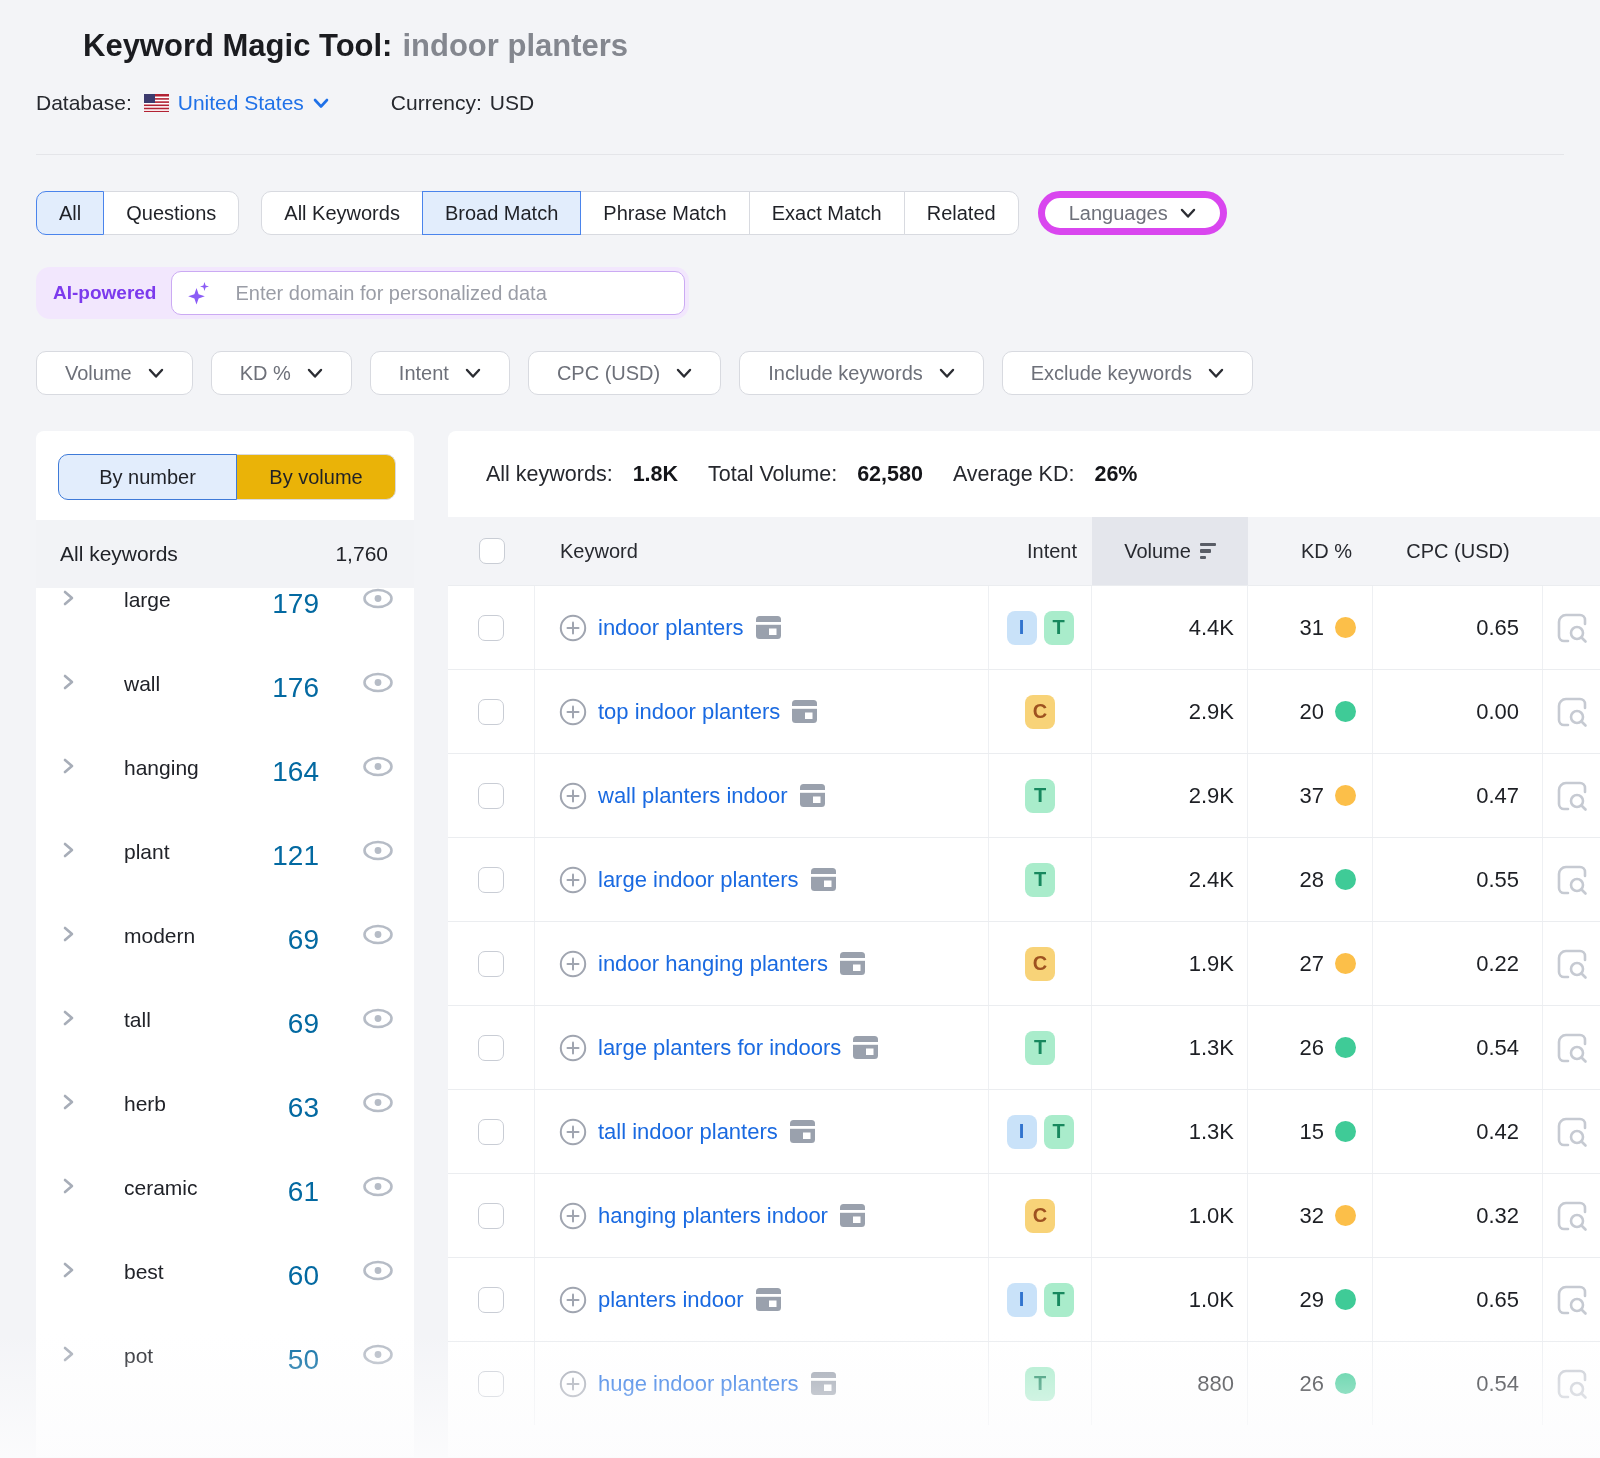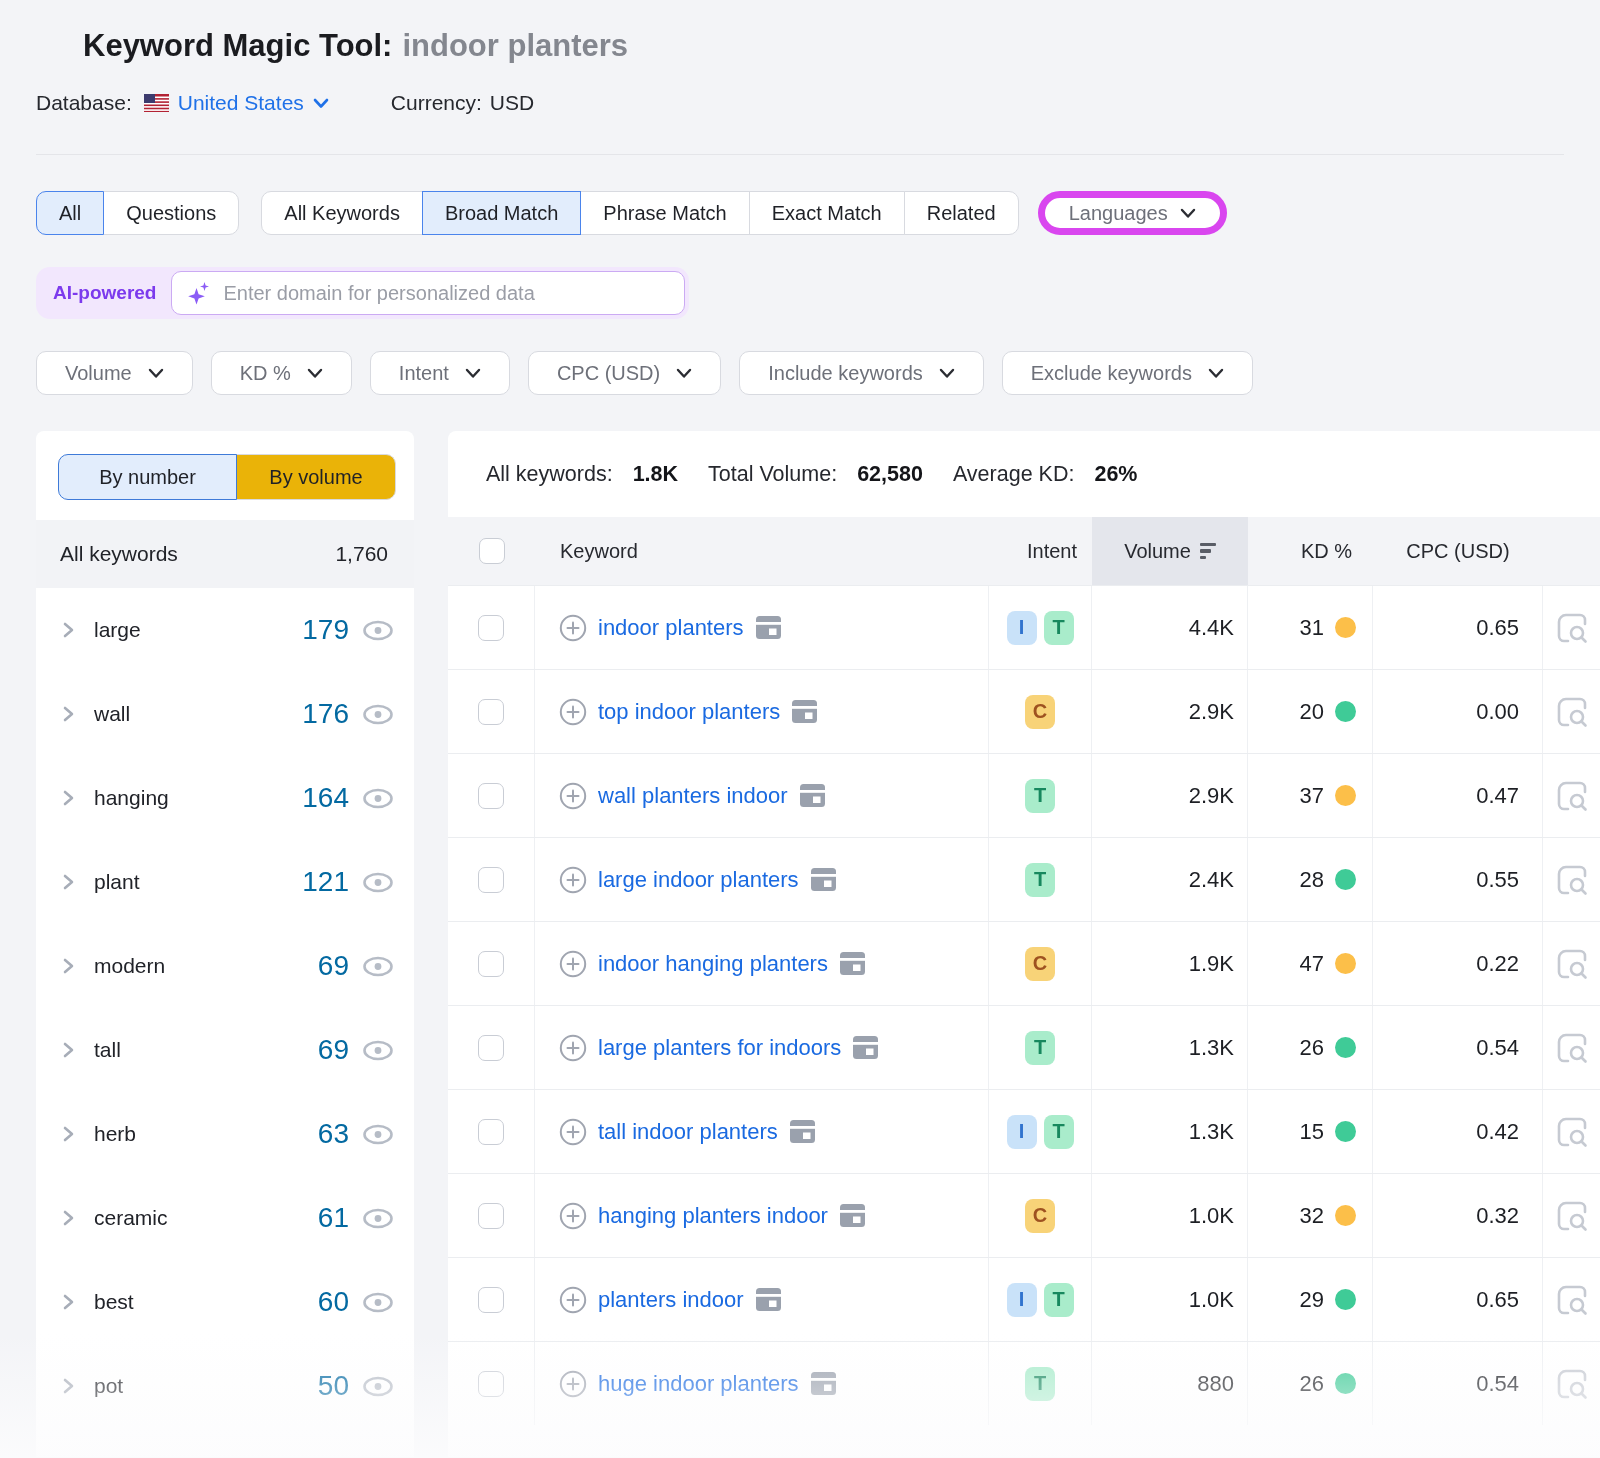--- a/index.html
+++ b/index.html
@@ -46,21 +46,21 @@
   .ai-pill {
     display:inline-flex; align-items:center; background:#f2e7fd;
     border-radius:14px; padding:4px 4px 4px 17px; height:52px;
   }
   .ai-badge { color:#7c3aed; font-size:19px; font-weight:700; margin-right:15px; }
   .ai-input-wrap {
     width:514px; height:44px; background:#fff; border:1.5px solid #cbaaf3;
     border-radius:10px; display:flex; align-items:center; padding:0 14px; gap:10px;
   }
   .ai-input { border:none; outline:none; font-size:20px; color:#26282e; flex:1;
-    font-family:"Liberation Sans", sans-serif; background:transparent; }
+    font-family:"Liberation Sans", sans-serif; background:transparent;margin-left:12px; }
   .ai-input::placeholder { color:#9a9da6; }
 
   
   .filters-row { margin:32px 36px 0 36px; display:flex; gap:18px; }
   .filter-btn {
     height:44px; padding:0 28px; background:#fff; border:1px solid #d8dae0;
     border-radius:10px; display:flex; align-items:center; gap:16px;
     font-size:20px; color:#6d7079; cursor:pointer; white-space:nowrap;
   }
 
@@ -78,21 +78,21 @@
   }
   .tgl.first { border-radius:10px 0 0 10px; flex:1.12; }
   .tgl.last  { border-radius:0 10px 10px 0; margin-left:-1px; }
   .tgl.selected { background:#e2edfc; border-color:#3e7ad8; z-index:2; position:relative; }
   .allkw-row {
     background:#f2f3f6; height:68px; display:flex; align-items:center;
     justify-content:space-between; padding:0 26px 0 24px; font-size:21px; color:#212329;
   }
   .kw-group-list { background:#fff; }
   .kw-group {
-    height:84px; display:flex; align-items:center; padding:0 20px 0 24px; cursor:pointer;
+    height:84px; display:flex; align-items:flex-start; padding:0 20px 0 24px; cursor:pointer;gap:30px;
   }
   .kw-group .chev { line-height:0; flex-shrink:0; }
   .kw-group .glabel { margin-left:17px; font-size:21px; color:#212329; }
   .kw-group .gcount { margin-left:auto; font-size:28px; color:#0369a1; }
   .kw-group .eye { margin-left:13px; line-height:0; }
 
   
   .right-panel { flex:1; background:#fff; border-radius:8px 0 0 0; overflow:hidden;
                  display:flex; flex-direction:column; }
   .stats-bar { height:86px; display:flex; align-items:center; padding-left:38px;
@@ -656,21 +656,21 @@
               </svg>
       </span>
     </div>
     <div class="td td-intent">
             <span class="badge" style="background: rgb(248, 211, 120); color: rgb(158, 82, 32);">C</span>
           </div>
     <div class="td td-vol">
             <span class="num">1.9K</span>
           </div>
     <div class="td td-kd">
-            <span class="num">47</span>
+            <span class="num">27</span>
             <span class="kd-dot" style="background: rgb(252, 191, 73);"></span>
           </div>
     <div class="td td-cpc">
             <span class="num">0.22</span>
           </div>
     <div class="td td-icon">
       <span class="analysis-icon">
         <svg width="36" height="36" viewBox="0 0 36 36">
                 <path d="M12 5 h14 a5 5 0 0 1 5 5 v4 M5 12 v14 a5 5 0 0 0 5 5 h4 M12 5 a7 7 0 0 0 -7 7" fill="none" stroke="#c6cad2" stroke-width="2.6" stroke-linecap="round"></path>
                 <circle cx="23" cy="23" r="6" fill="none" stroke="#c6cad2" stroke-width="2.6"></circle>

